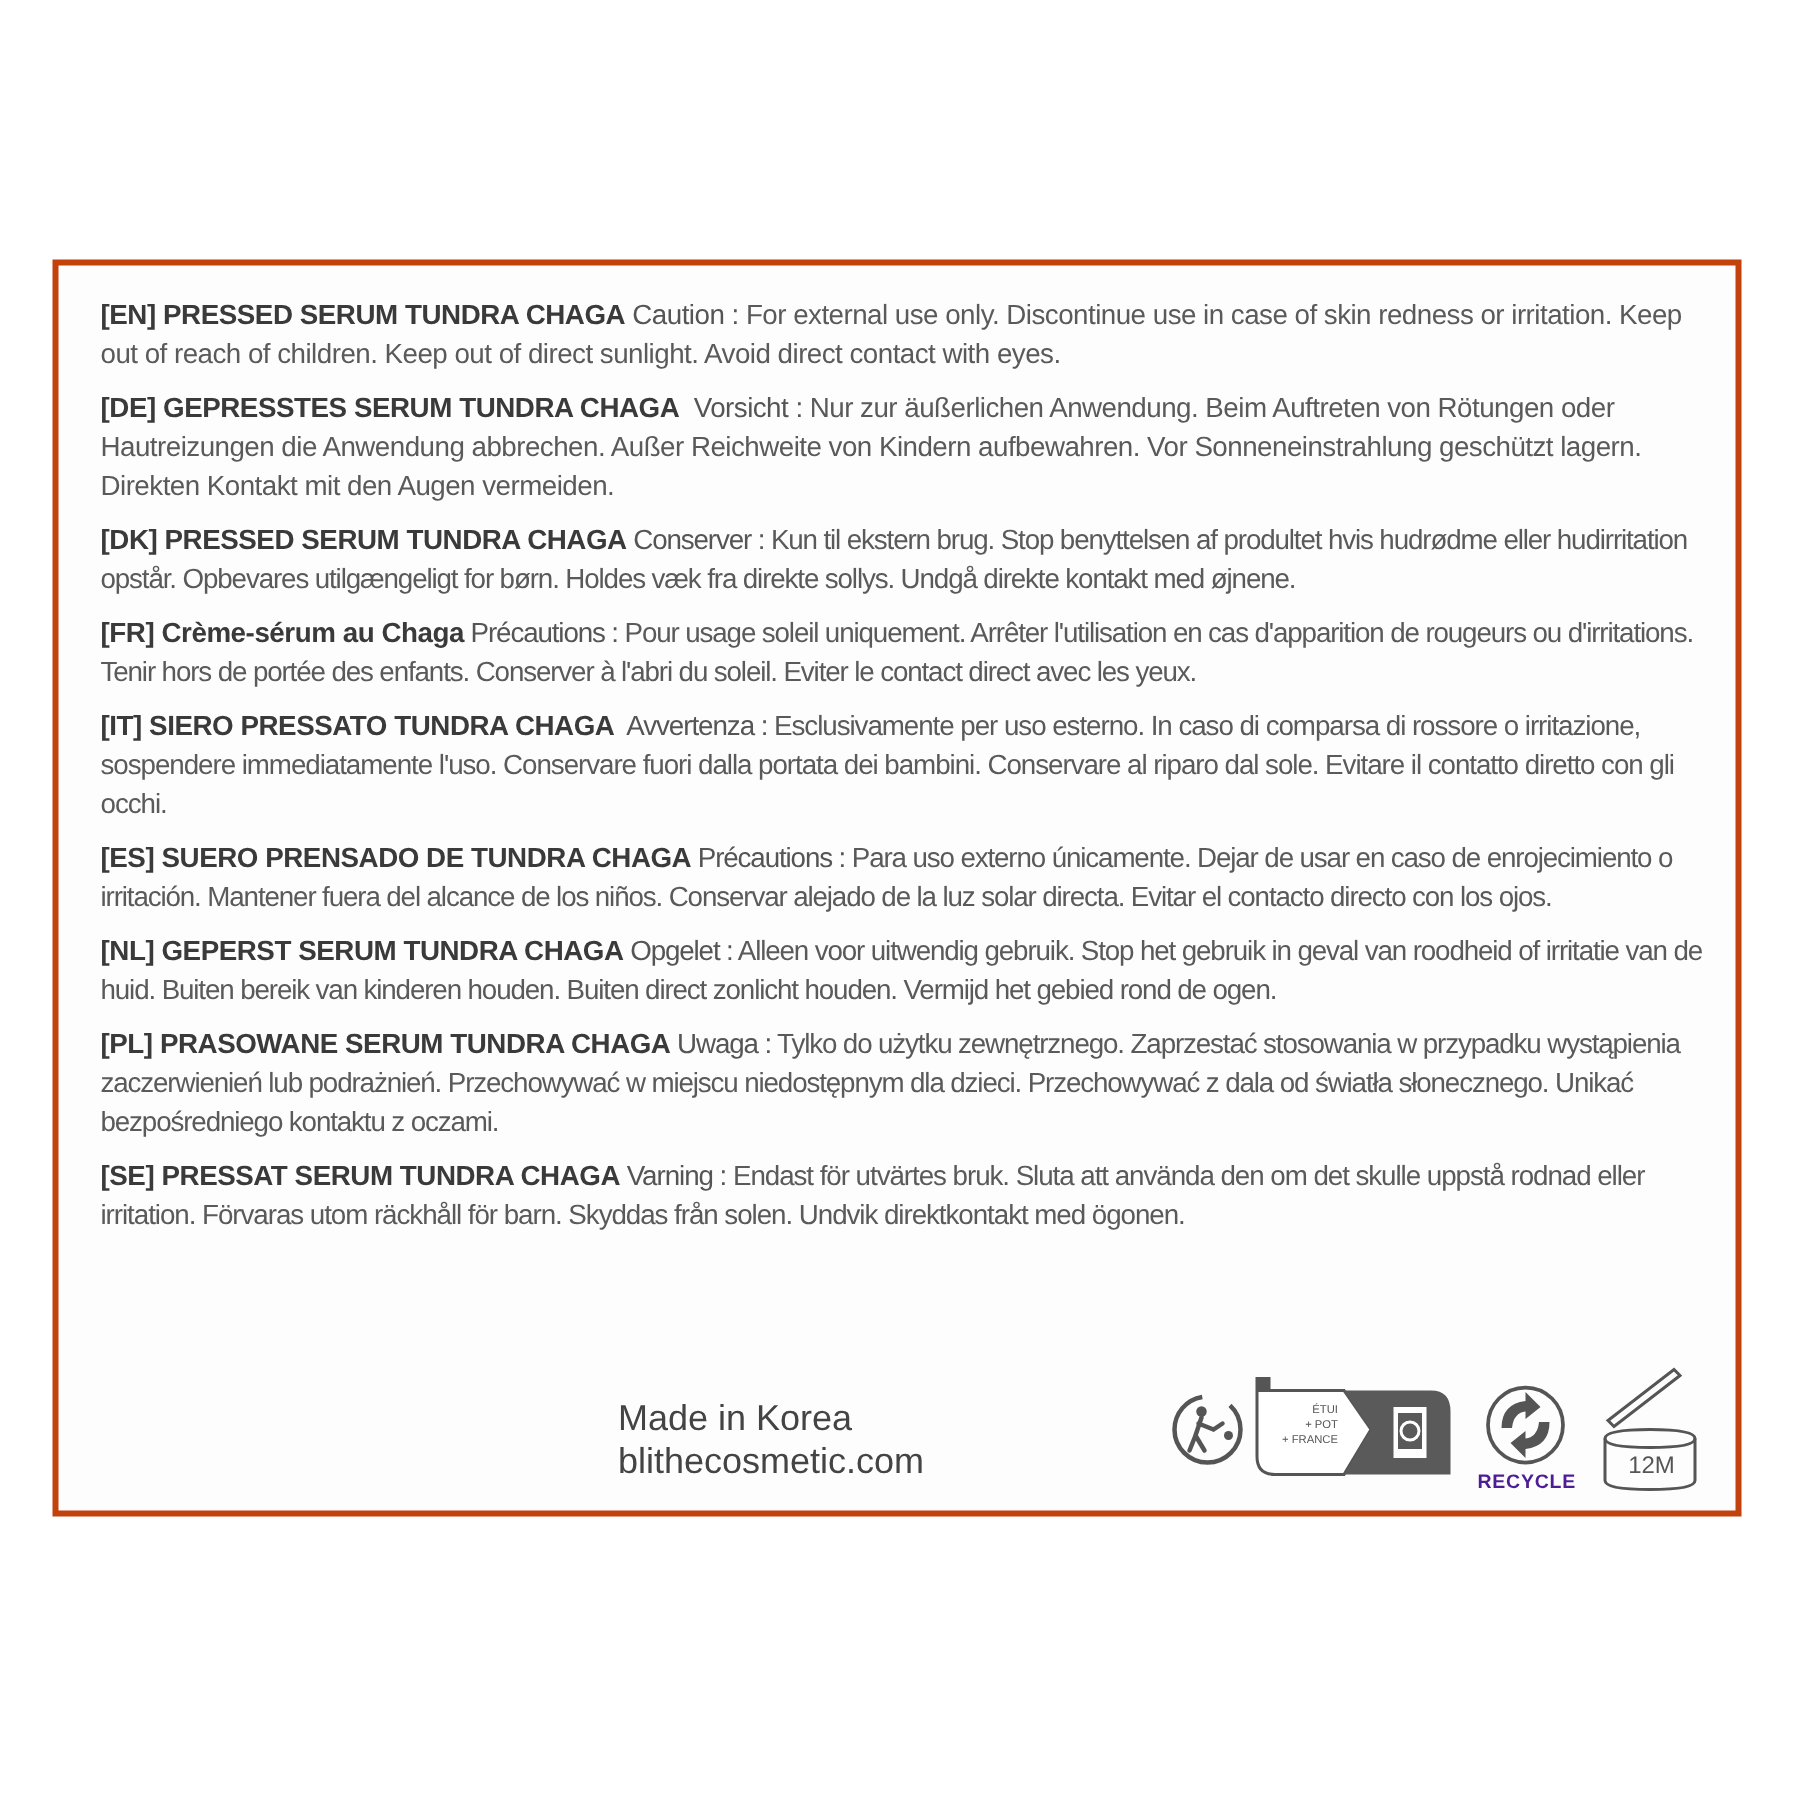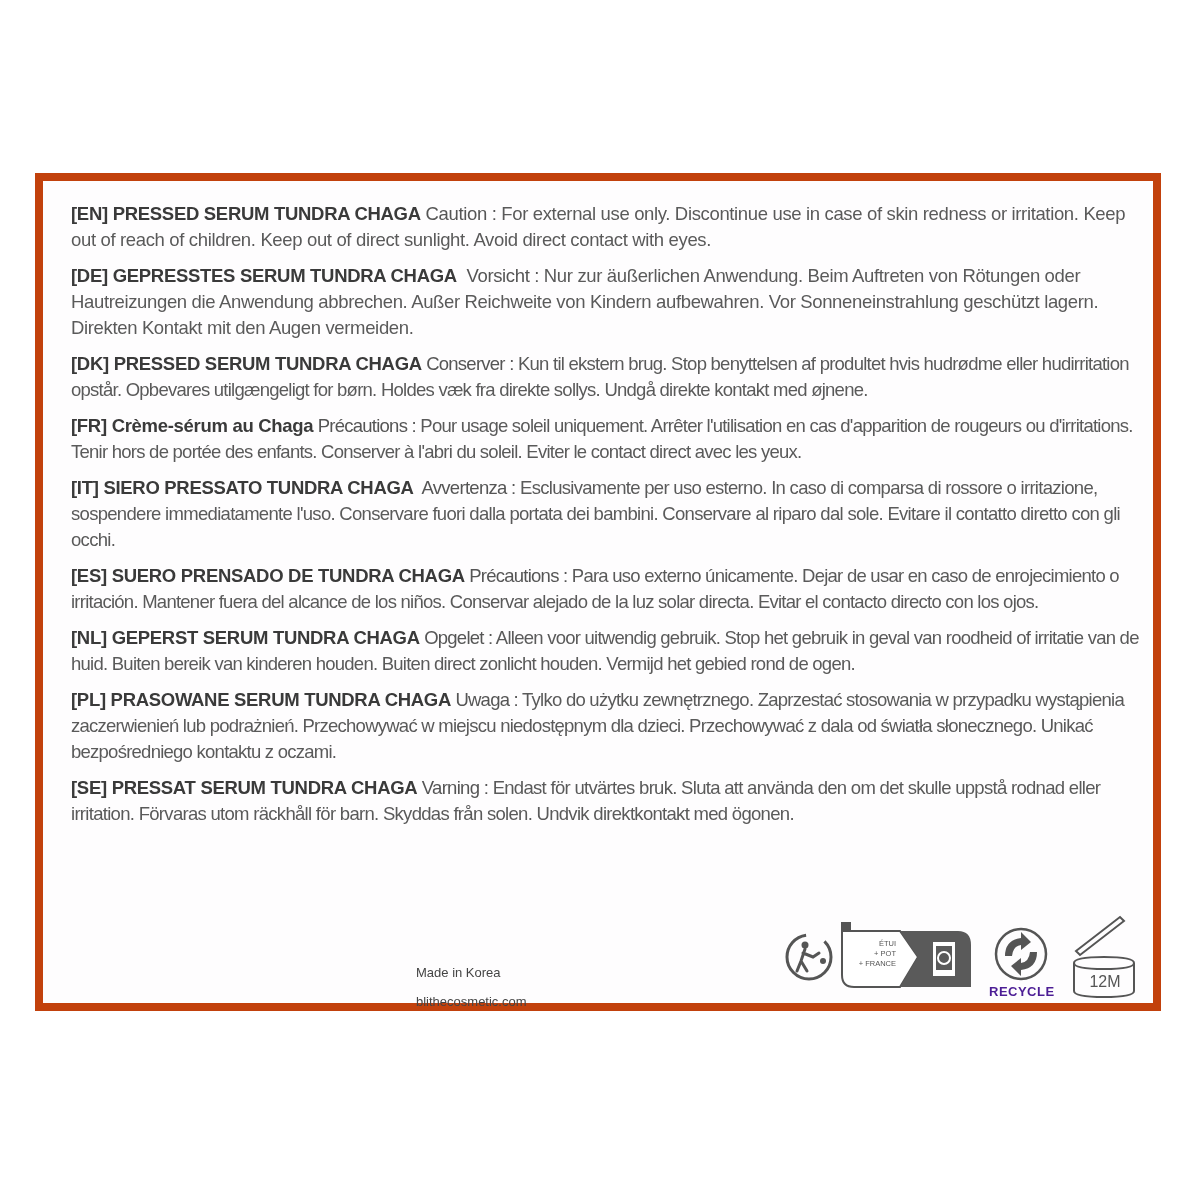--- a/index.html
+++ b/index.html
@@ -1,31 +1,31 @@
 <!DOCTYPE html>
 <html><head>
 <meta charset="utf-8">
 <style>
   html, body { margin: 0; padding: 0; background: #ffffff; }
   body { width: 1200px; height: 1200px; position: relative; overflow: hidden; }
   .label-box {
     position: absolute; left: 35px; top: 173px; width: 1126px; height: 838px;
-    border: 8px solid #c2410c; box-sizing: border-box; background: #fefdfe;
+    border: 4px solid #c2410c; box-sizing: border-box; background: #fefdfe;
   }
   .warnings { position: absolute; left: 28px; top: 20px; width: 1080px; }
   .warning {
     font-family: "Liberation Sans", sans-serif; font-size: 18.5px; line-height: 26px;
     color: #5a5a5a; margin: 0 0 10px 0; letter-spacing: -0.35px;
   }
   .warning .title { font-weight: bold; color: #3a3a3a; letter-spacing: -0.3px; }
   .warning .lead { color: #555; }
   .footer { position: absolute; left: 28px; top: 740px; width: 1080px; height: 90px; }
   .company { position: absolute; left: 0; top: 0; font-family: "Liberation Sans", sans-serif; font-size: 19px; line-height: 29px; color: #5d5d5d; }
   .company .name { font-weight: bold; color: #444; }
-  .origin { position: absolute; left: 345px; top: 37px; font-family: "Liberation Sans", sans-serif; font-size: 13px; line-height: 29px; color: #444; }
+  .origin { position: absolute; left: 345px; top: 14px; font-family: "Liberation Sans", sans-serif; font-size: 24px; line-height: 29px; color: #444; }
   .icons { position: absolute; left: 712px; top: -10px; width: 360px; height: 90px; }
   .icon { position: absolute; }
 </style>
 </head>
 <body>
 
 <div class="label-box">
   <div class="warnings">
     <p class="warning"><span class="title"><span>[EN]</span> <span>PRESSED SERUM TUNDRA CHAGA</span></span> <span class="lead">Caution :</span> <span>For external use only. Discontinue use in case of skin redness or irritation. Keep out of reach of children. Keep out of direct sunlight. Avoid direct contact with eyes.</span></p>
     <p class="warning"><span class="title"><span>[DE]</span> <span>GEPRESSTES SERUM TUNDRA CHAGA</span></span>&nbsp; <span class="lead">Vorsicht :</span> <span>Nur zur äußerlichen Anwendung. Beim Auftreten von Rötungen oder Hautreizungen die Anwendung abbrechen. Außer Reichweite von Kindern aufbewahren. Vor Sonneneinstrahlung geschützt lagern. Direkten Kontakt mit den Augen vermeiden.</span></p>

